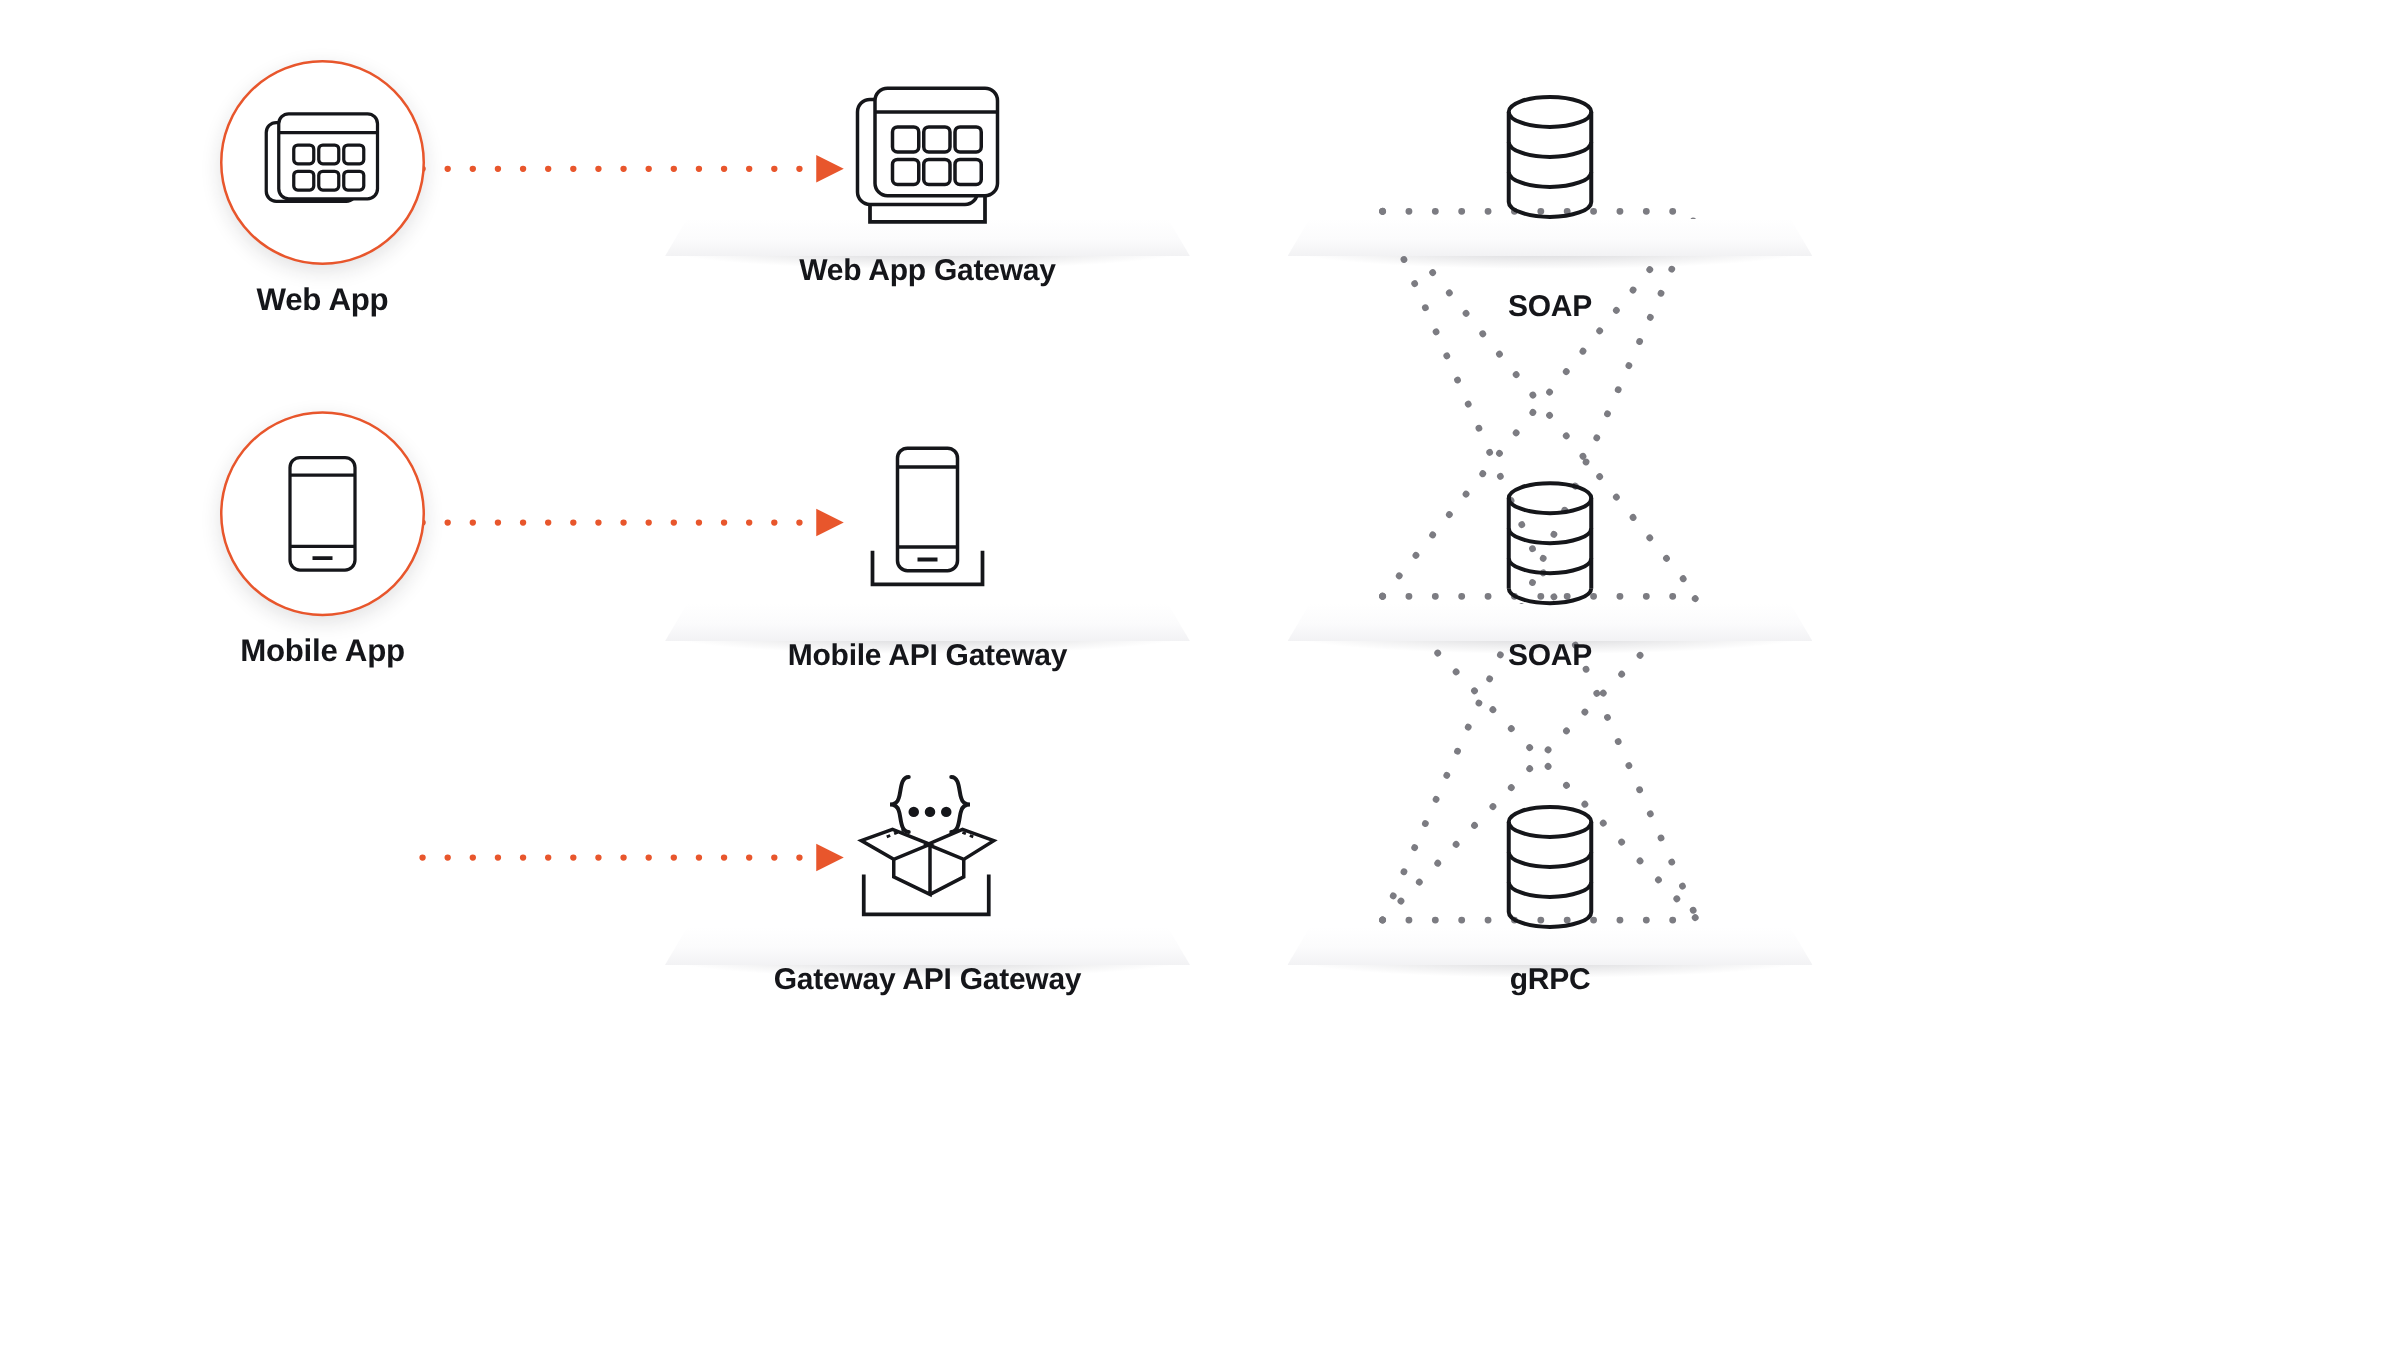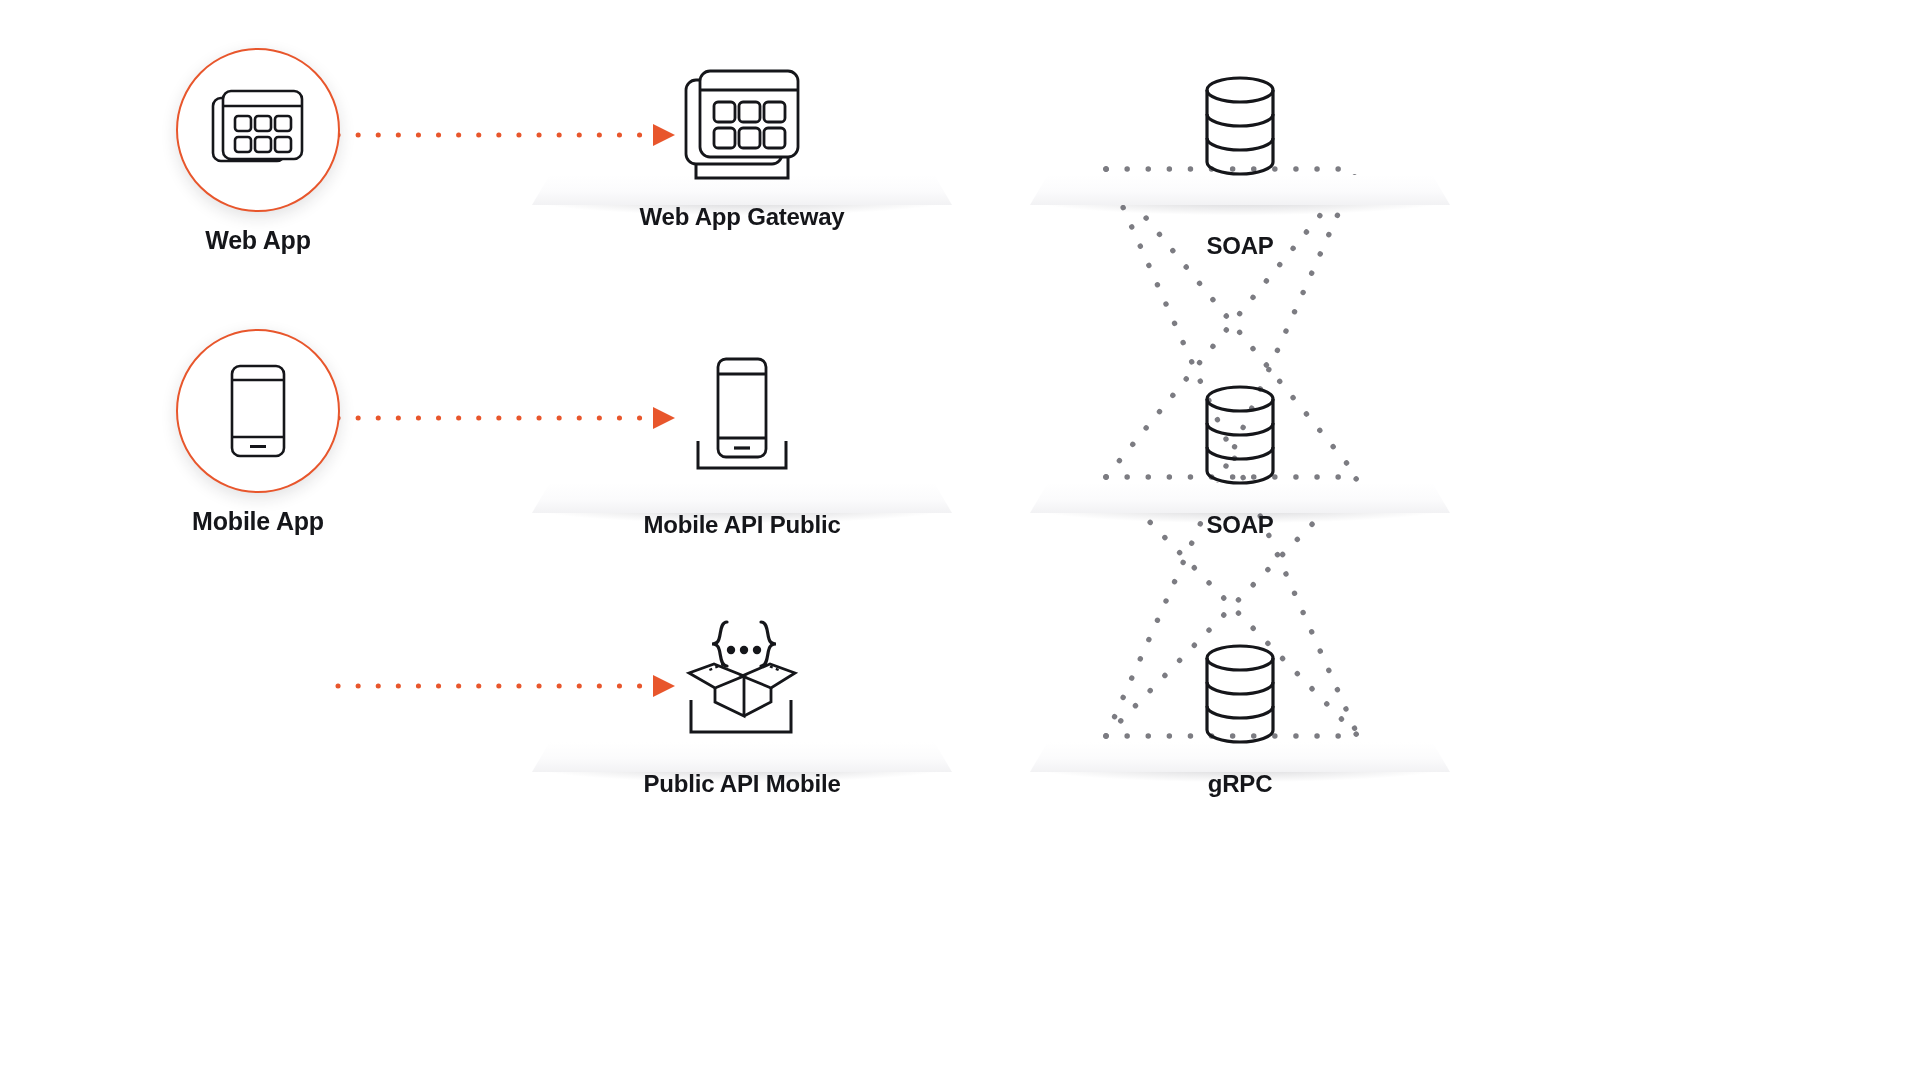--- a/index.html
+++ b/index.html
@@ -140,21 +140,21 @@
       <svg width="136" height="122" viewBox="0 0 136 122">
         <g fill="none" stroke="#15161a" stroke-width="2.8">
           <path d="M24 86 L24 113 L112 113 L112 86" stroke-width="3"></path>
           <rect x="44" y="4" width="48" height="98" rx="8" fill="#fff"></rect>
           <line x1="44" y1="19" x2="92" y2="19"></line>
           <line x1="44" y1="83" x2="92" y2="83"></line>
           <line x1="60" y1="93" x2="76" y2="93" stroke-width="3.2"></line>
         </g>
       </svg>
     </div>
-    <div class="node-label" style="top:511px;">Mobile API Public</div>
+    <div class="node-label" style="top:511px;">Mobile API Gateway</div>
   </div>
 
   <div class="platform" style="position:absolute;left:742px;top:0;width:0;height:0;">
     <div class="shelf-shadow" style="top:766px;"></div>
     <div class="shelf" style="top:742px;"></div>
     <div style="position:absolute;left:50%;top:681px;transform:translate(-50%,-50%);">
       <svg width="150" height="126" viewBox="0 0 150 126">
         <g fill="none" stroke="#15161a" stroke-width="2.8">
           <path d="M24 84 L24 116 L124 116 L124 84" stroke-width="3"></path>
 
@@ -169,21 +169,21 @@
           <path d="M48 72 L48 86 L77 100 L77 60"></path>
           <path d="M104 72 L104 86 L77 100"></path>
         </g>
         <g fill="#15161a">
           <circle cx="64" cy="34" r="4.2"></circle>
           <circle cx="77" cy="34" r="4.2"></circle>
           <circle cx="90" cy="34" r="4.2"></circle>
         </g>
       </svg>
     </div>
-    <div class="node-label" style="top:770px;">Public API Mobile</div>
+    <div class="node-label" style="top:770px;">Gateway API Gateway</div>
   </div>
 
   <div class="platform" style="position:absolute;left:1240px;top:0;width:0;height:0;">
     <div class="shelf-shadow" style="top:199px;"></div>
     <div class="shelf" style="top:175px;"></div>
     <div style="position:absolute;left:50%;top:128px;transform:translate(-50%,-50%);">
       <svg width="84" height="106" viewBox="0 0 84 106">
         <g fill="none" stroke="#15161a" stroke-width="3.2">
           <ellipse cx="42" cy="17" rx="33" ry="12"></ellipse>
           <path d="M9 17 L9 89"></path>

